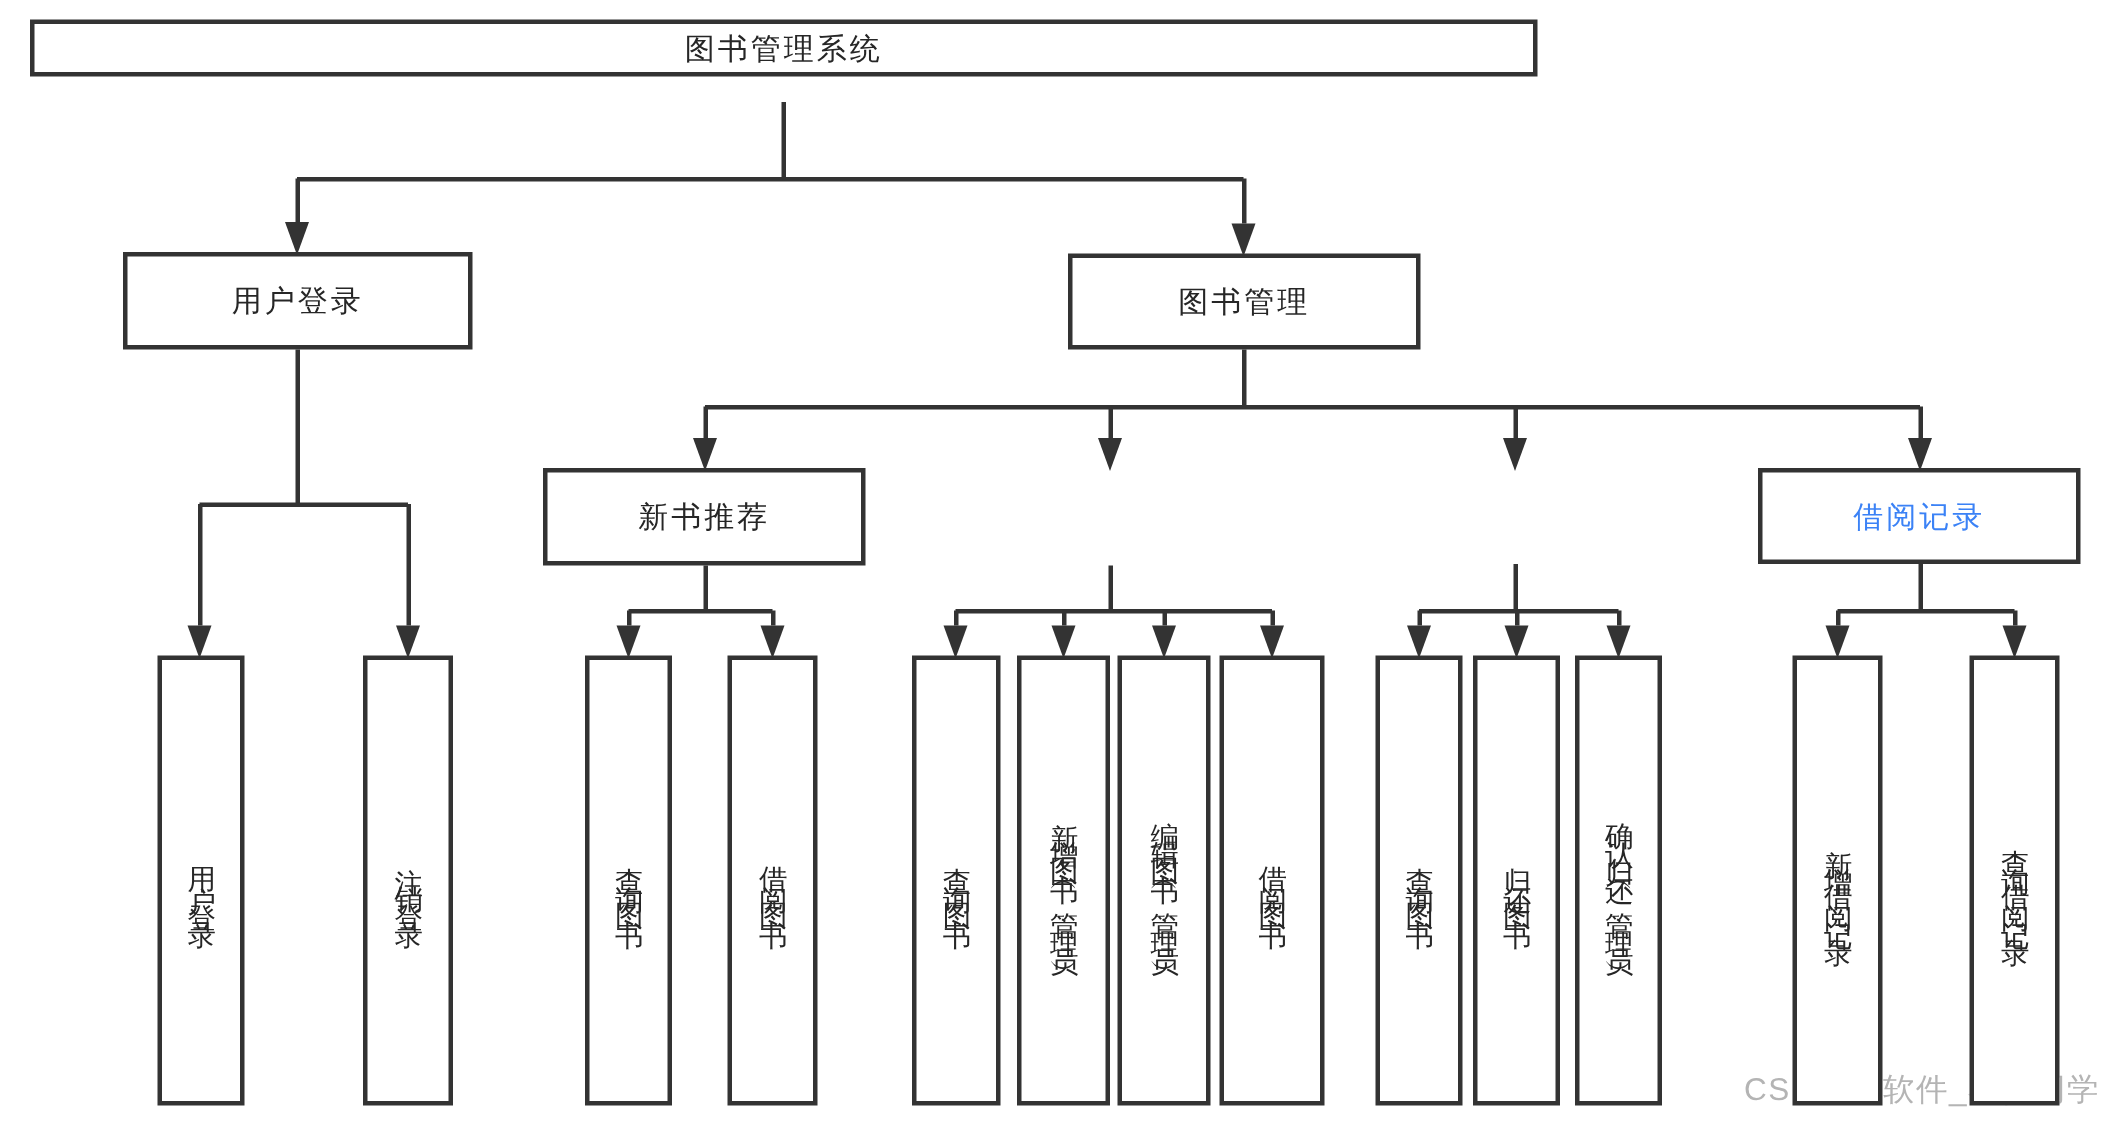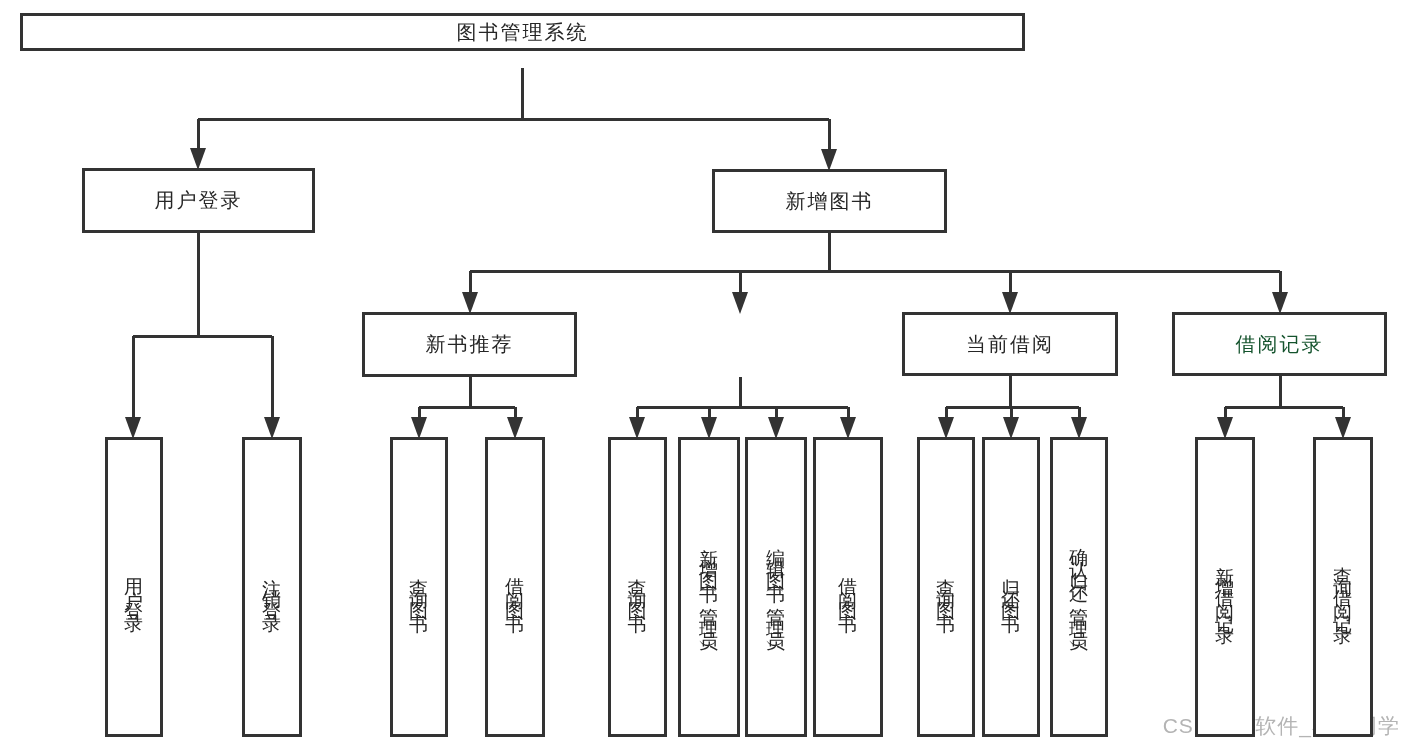--- a/index.html
+++ b/index.html
@@ -61,30 +61,27 @@
 
 <div id="stage" style="background: rgb(255, 255, 255);">
   <div class="watermark">CSDN @软件_小贺同学</div>
 <div class="node h" style="left: 20px; top: 13px; width: 1005px; height: 38px; border-color: rgb(51, 51, 51);">
       <span class="label" style="color: rgb(38, 38, 38);">图书管理系统</span>
     </div>
     <div class="node h" style="left: 82px; top: 168px; width: 233px; height: 65px; border-color: rgb(51, 51, 51);">
       <span class="label" style="color: rgb(38, 38, 38);">用户登录</span>
     </div>
     <div class="node h" style="left: 712px; top: 169px; width: 235px; height: 64px; border-color: rgb(51, 51, 51);">
-      <span class="label" style="color: rgb(38, 38, 38);">新增图书</span>
+      <span class="label" style="color: rgb(38, 38, 38);">图书管理</span>
     </div>
     <div class="node h" style="left: 362px; top: 312px; width: 215px; height: 65px; border-color: rgb(51, 51, 51);">
       <span class="label" style="color: rgb(38, 38, 38);">新书推荐</span>
     </div>
-    <div class="node h" style="left: 902px; top: 312px; width: 216px; height: 64px; border-color: rgb(51, 51, 51);">
-      <span class="label" style="color: rgb(38, 38, 38);">当前借阅</span>
-    </div>
     <div class="node h" style="left: 1172px; top: 312px; width: 215px; height: 64px; border-color: rgb(51, 51, 51);">
-      <span class="label" style="color: #14532d;">借阅记录</span>
+      <span class="label" style="color: #3b82f6;">借阅记录</span>
     </div>
     <div class="node v" style="left: 105px; top: 437px; width: 58px; height: 300px; border-color: rgb(51, 51, 51);">
       <span class="label" style="color: rgb(38, 38, 38);">用户登录</span>
     </div>
     <div class="node v" style="left: 242px; top: 437px; width: 60px; height: 300px; border-color: rgb(51, 51, 51);">
       <span class="label" style="color: rgb(38, 38, 38);">注销登录</span>
     </div>
     <div class="node v" style="left: 390px; top: 437px; width: 58px; height: 300px; border-color: rgb(51, 51, 51);">
       <span class="label" style="color: rgb(38, 38, 38);">查询图书</span>
     </div>

